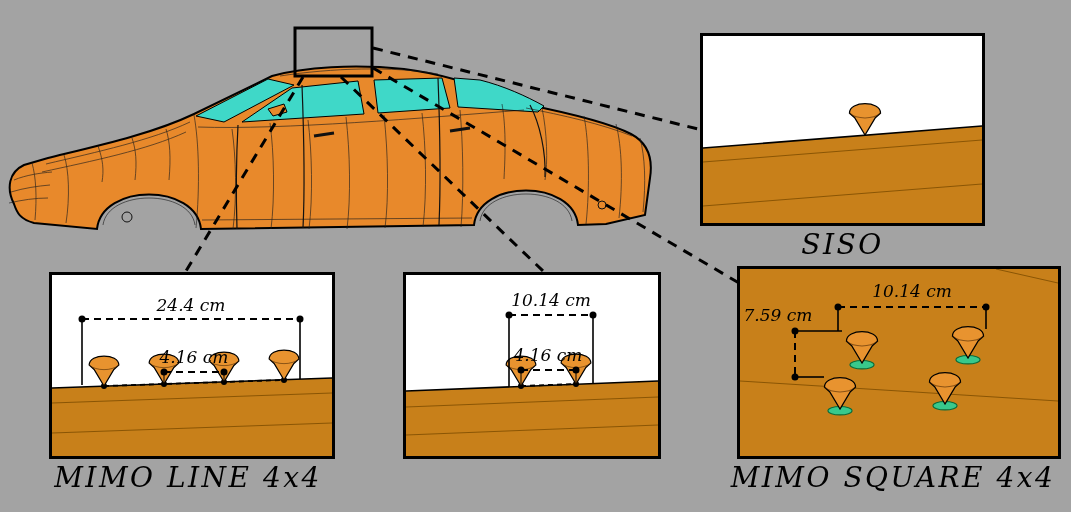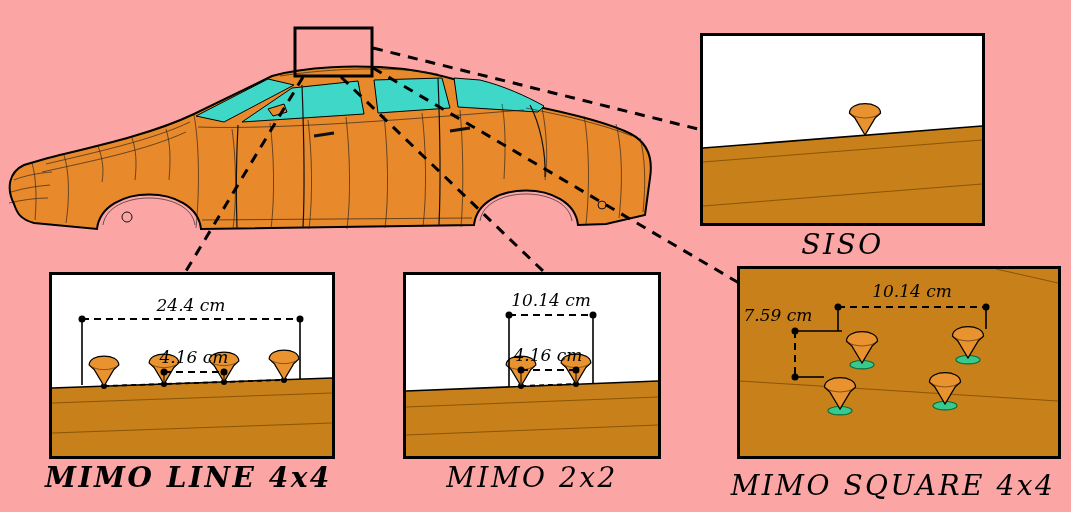--- a/index.html
+++ b/index.html
@@ -1,16 +1,16 @@
 <!DOCTYPE html>
 <html><head>
 <meta charset="utf-8">
 <style>
   html,body{margin:0;padding:0;background:#fff;}
-  .stage{position:relative;width:1071px;height:512px;background:#fca5a5;overflow:hidden;
+  .stage{position:relative;width:1071px;height:512px;background:#a3a3a3;overflow:hidden;
          font-family:"DejaVu Serif",serif;}
   .scene{position:absolute;left:0;top:0;}
   .panel{position:absolute;border:3px solid #000;background:#fff;box-sizing:border-box;}
   .panel svg{display:block;}
   .cap{position:absolute;text-align:center;color:#000;
        font:italic 28px "DejaVu Serif",serif;letter-spacing:2.5px;white-space:nowrap;}
   
   .car-outline{stroke:#000;stroke-width:2;}
   .mesh{stroke:#1c1c1c;stroke-width:.7;fill:none;opacity:.9;}
   .cut{stroke:#111;stroke-width:1.2;fill:none;}
@@ -162,21 +162,21 @@
       <text class="dimtext" x="139" y="36" text-anchor="middle">24.4 cm</text>
 
       <line class="ext-thin" x1="112" y1="97" x2="112" y2="108"></line>
       <line class="ext-thin" x1="172" y1="97" x2="172" y2="106"></line>
       <line class="dimline" x1="112" y1="97" x2="172" y2="97"></line>
       <circle class="dimdot" cx="112" cy="97" r="3.5"></circle>
       <circle class="dimdot" cx="172" cy="97" r="3.5"></circle>
       <text class="dimtext" x="142" y="88" text-anchor="middle">4.16 cm</text>
     </svg>
   </div>
-  <div class="cap" style="left:45px;top:461px;width:286px;font-weight:bold;">MIMO LINE 4x4</div>
+  <div class="cap" style="left:45px;top:461px;width:286px;">MIMO LINE 4x4</div>
 
   <div class="panel" style="left:403px;top:272px;width:258px;height:187px;">
     <svg width="252" height="181" viewBox="0 0 252 181">
       <path d="M 0 116 L 252 106 L 252 181 L 0 181 Z" fill="#C8801A"></path>
       <path class="surface-edge" d="M 0 116 L 252 106"></path>
       <path class="seam" d="M 0 132 L 252 122"></path>
       <path class="seam" d="M 0 160 L 252 150"></path>
       <line class="dimline-thin" x1="115" y1="111" x2="170" y2="109"></line>
       <circle class="dimdot" cx="115" cy="111" r="3"></circle>
       <circle class="dimdot" cx="170" cy="109" r="3"></circle>
@@ -197,21 +197,20 @@
       <text class="dimtext" x="145" y="31" text-anchor="middle">10.14 cm</text>
 
       <line class="ext-thin" x1="115" y1="95" x2="115" y2="109"></line>
       <line class="ext-thin" x1="170" y1="95" x2="170" y2="107"></line>
       <line class="dimline" x1="115" y1="95" x2="170" y2="95"></line>
       <circle class="dimdot" cx="115" cy="95" r="3.5"></circle>
       <circle class="dimdot" cx="170" cy="95" r="3.5"></circle>
       <text class="dimtext" x="142" y="86" text-anchor="middle">4.16 cm</text>
     </svg>
   </div>
-  <div class="cap" style="left:403px;top:461px;width:258px;">MIMO 2x2</div>
 
   <div class="panel" style="left:737px;top:266px;width:324px;height:193px;">
     <svg width="318" height="187" viewBox="0 0 318 187">
       <rect x="0" y="0" width="318" height="187" fill="#C8801A"></rect>
       <path class="seam" d="M 0 112 L 318 132"></path>
       <path class="seam" d="M 256 0 L 318 14"></path>
 
       <g class="cone" transform="translate(122,94) scale(1.15)">
         <ellipse class="cone-base" cx="0" cy="1.5" rx="10.5" ry="3.6" fill="#38C98C"></ellipse>
         <path class="cone-body" d="M 0 0 L -9 -15 L -13.5 -19 C -13.5 -30 13.5 -30 13.5 -19 L 9 -15 Z" fill="#E8932F"></path>
@@ -241,15 +240,15 @@
       <text class="dimtext" x="172" y="28" text-anchor="middle">10.14 cm</text>
 
       <line class="ext" x1="55" y1="62" x2="102" y2="62"></line>
       <line class="ext" x1="55" y1="108" x2="84" y2="108"></line>
       <line class="dimline" x1="55" y1="62" x2="55" y2="108"></line>
       <circle class="dimdot" cx="55" cy="62" r="3.5"></circle>
       <circle class="dimdot" cx="55" cy="108" r="3.5"></circle>
       <text class="dimtext" x="38" y="52" text-anchor="middle">7.59 cm</text>
     </svg>
   </div>
-  <div class="cap" style="left:715px;top:461px;width:356px;margin-top:8px;">MIMO SQUARE 4x4</div>
+  <div class="cap" style="left:715px;top:461px;width:356px;">MIMO SQUARE 4x4</div>
 
 </div>
 
 </body></html>

